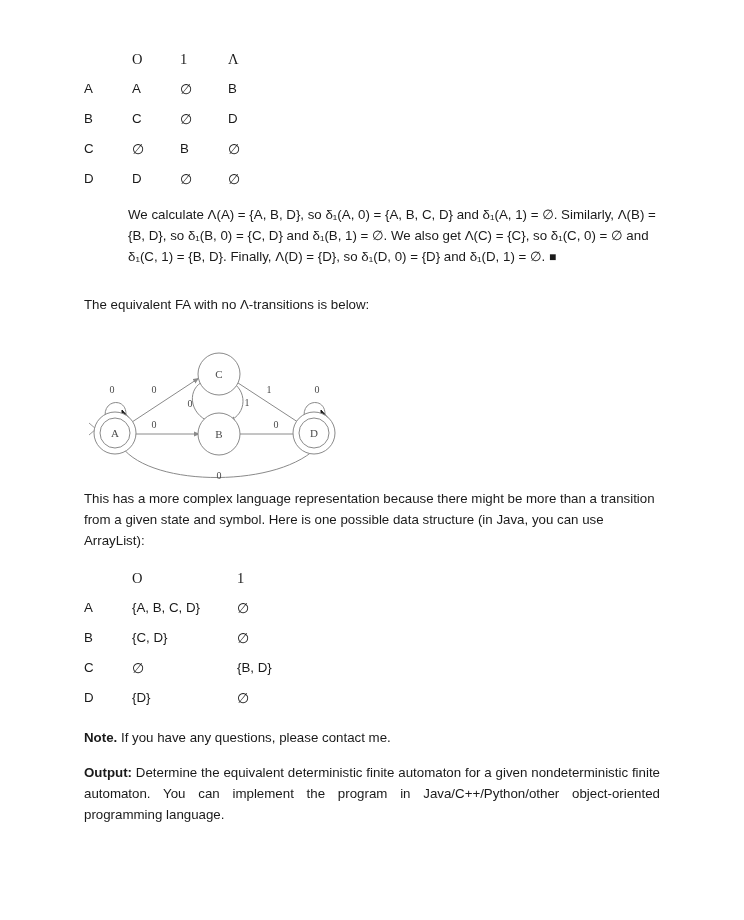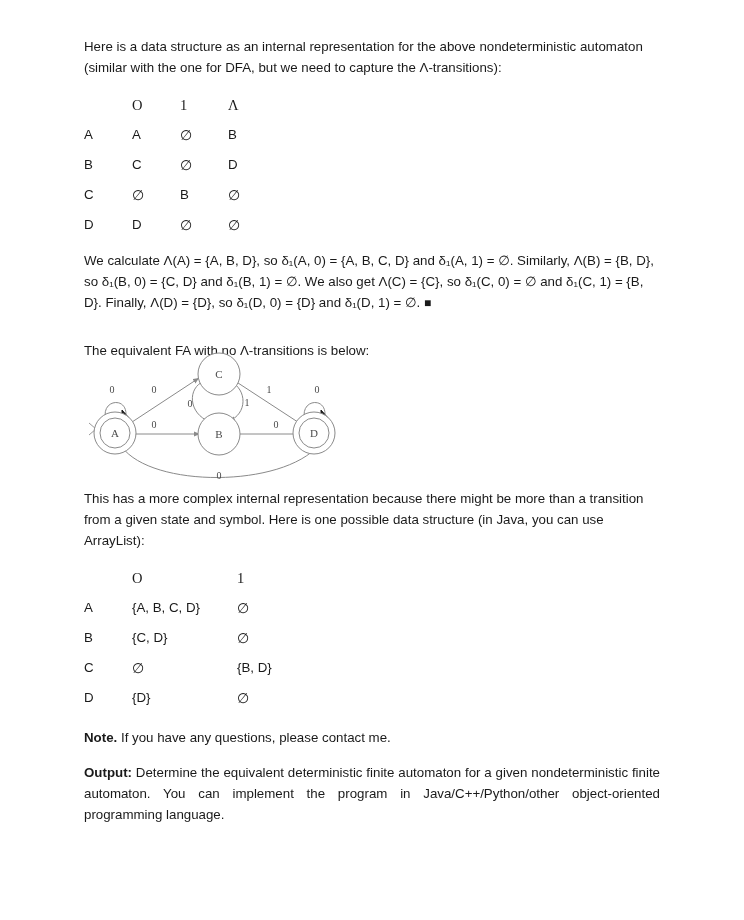--- a/index.html
+++ b/index.html
@@ -84,21 +84,20 @@
   .figure svg { display: block; }
 
   .b { font-weight: bold; }
 </style>
 </head>
 <body>
 
 <div class="page">
   <div class="content">
 
-    <p class="para">Here is a data structure as an internal representation for the above nondeterministic automaton (similar with the one for DFA, but we need to capture the Λ-transitions):</p>
 
     <table class="ttable t1">
       <tbody>
           <tr>
         <td class="c-state"></td>
         <td class="c-0 hdr-serif">O</td>
         <td class="c-1 hdr-serif">1</td>
         <td class="c-L hdr-serif">Λ</td>
       </tr>
       <tr>
@@ -121,21 +120,21 @@
       </tr>
       <tr>
         <td class="c-state">D</td>
         <td class="c-0">D</td>
         <td class="c-1 emptyset">∅</td>
         <td class="c-L emptyset">∅</td>
       </tr>
     </tbody>
       </table>
 
-    <p class="para" style="margin-top:6px;">
+    <p class="para" style="margin-top:6px;margin-left:44px;">
       <span>We calculate Λ(A) = {A, B, D}, so δ₁(A, 0) = {A, B, C, D} and δ₁(A, 1) = ∅. Similarly, Λ(B) = {B, D}, so</span>
       <span>δ₁(B, 0) = {C, D} and δ₁(B, 1) = ∅. We also get Λ(C) = {C}, so δ₁(C, 0) = ∅ and δ₁(C, 1) = {B, D}. Finally,</span>
       <span>Λ(D) = {D}, so δ₁(D, 0) = {D} and δ₁(D, 1) = ∅.</span>
       <span class="halt">■</span>
     </p>
 
     <p class="para" style="margin-top:26px;margin-bottom:4px;">The equivalent FA with no Λ-transitions is below:</p>
   </div>
 
   <div class="figure" style="position:absolute;left:84px;top:338px;width:290px;height:145px;">
@@ -207,21 +206,21 @@
         <text x="187" y="45">1</text>
         <text x="194" y="80">0</text>
         <text x="235" y="45">0</text>
         <text x="137" y="131">0</text>
       </g>
     </svg>
   </div>
 
   <div class="content" style="top:488px;">
 
-    <p class="para">This has a more complex internal representation because there might be more than a transition from a given state and symbol. Here is one possible data structure (in Java, you can use ArrayList):</p>
+    <p class="para">This has a more complex language representation because there might be more than a transition from a given state and symbol. Here is one possible data structure (in Java, you can use ArrayList):</p>
 
     <table class="ttable t2" style="margin-top:10px;">
       <tbody>
           <tr>
         <td class="c-state"></td>
         <td class="c-0 hdr-serif">O</td>
         <td class="c-1 hdr-serif">1</td>
       </tr>
       <tr>
         <td class="c-state">A</td>

